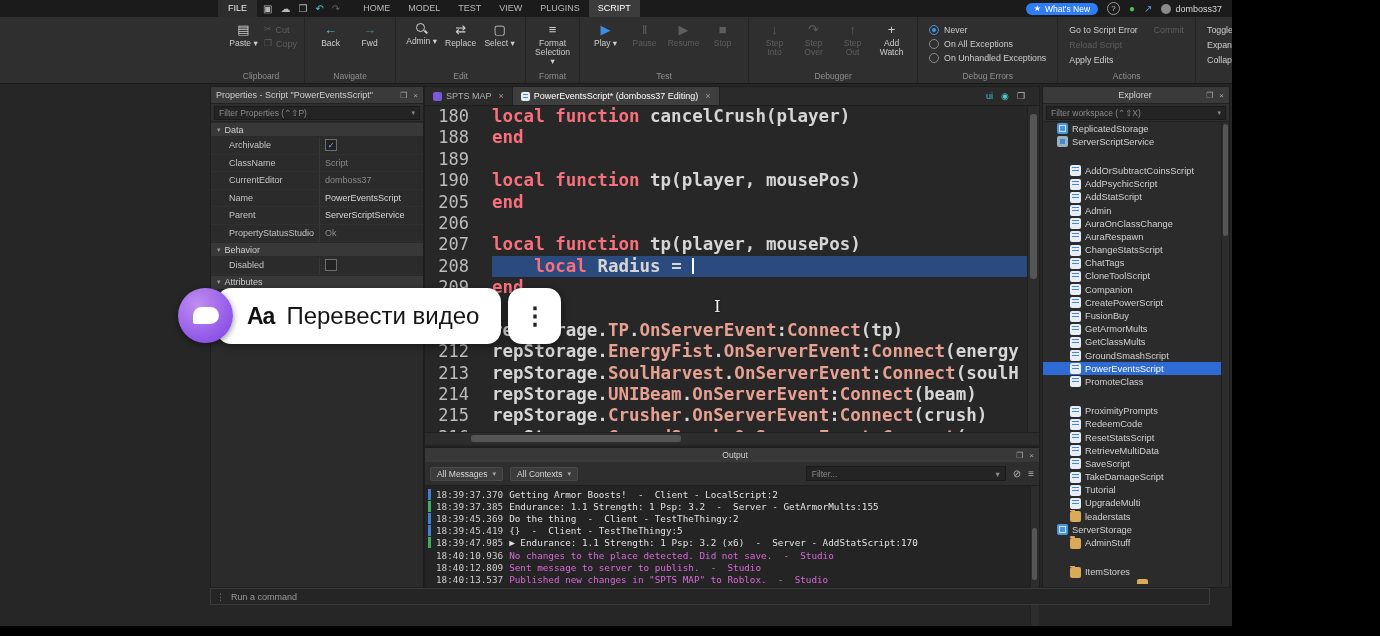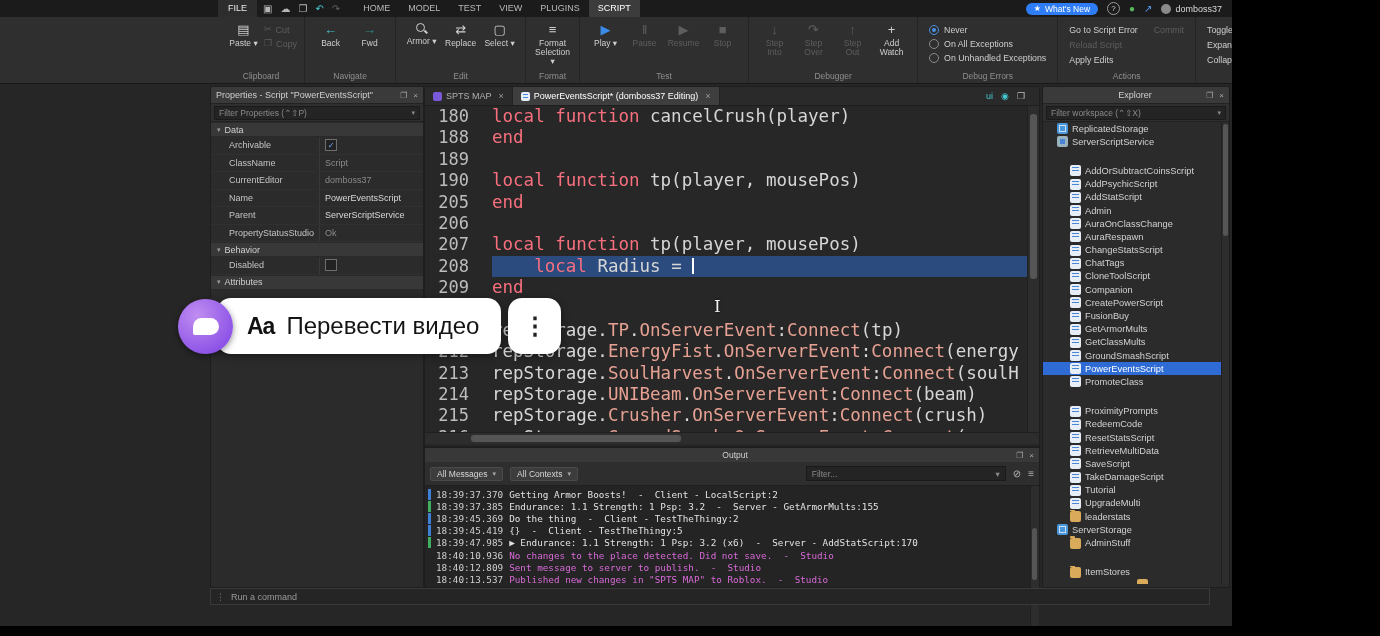--- a/index.html
+++ b/index.html
@@ -85,21 +85,21 @@
   .tabicon{width:9px;height:9px;border-radius:2px;flex:none;position:relative}
   .tabicon.place-icon{background:#7a5ad8}
   .tabicon.script-icon{background:#e8eef5}
   .tabicon.script-icon::after{content:"";position:absolute;left:2px;right:2px;top:2px;height:5px;
     background:repeating-linear-gradient(to bottom,#4a86d8 0,#4a86d8 1px,transparent 1px,transparent 3px)}
   .tabbar-right{margin-left:auto;display:flex;align-items:center;gap:8px;padding-right:14px;font-size:9px}
   .codearea{position:relative;height:326px;overflow:hidden;background:#272727}
   .cline{display:flex;height:21.4px;white-space:pre;font-family:"DejaVu Sans Mono",monospace}
   .lnum{flex:none;width:44px;text-align:right;padding-right:8px;color:#bdbdbd;font-size:17px;line-height:21.4px}
   .foldc{flex:none;width:15px;text-align:center;color:#a0a0a0;font-size:9px;line-height:21.4px}
-  .ccontent{flex:1;font-size:17.5px;line-height:21.4px;font-weight:normal;overflow:hidden}
+  .ccontent{flex:1;font-size:17.5px;line-height:21.4px;font-weight:bold;overflow:hidden}
   .cline.hl .ccontent{background:#2b4a7d}
   .kw{color:#f8707e}.pl{color:#d6d6d6}.fld{color:#e7a193}
   .caret{display:inline-block;width:2px;height:16px;background:#fff;vertical-align:-2px}
   .vscroll{position:absolute;right:0;top:0;bottom:0;width:11px;background:#2d2d2d;border-left:1px solid #202020}
   .vthumb{position:absolute;left:2px;width:7px;background:#555;border-radius:3px}
   .hscroll{height:11px;background:#2d2d2d;border-top:1px solid #202020;position:relative}
   .hthumb{position:absolute;top:2px;height:7px;background:#555;border-radius:3px}
 
   
   #output{left:424px;top:447px;width:616px;height:141px;background:#242424;border:1px solid #1e1e1e;box-sizing:border-box}
@@ -139,21 +139,21 @@
   .ic-server-script-service{background:#9ab2be}
   .ic-server-script-service::after{content:"";position:absolute;inset:3px;background:#4a86d8}
 
   
   #cmdbar{position:absolute;left:210px;top:588px;width:1000px;height:17px;background:#252525;
     border:1px solid #3a3a3a;box-sizing:border-box;display:flex;align-items:center;gap:6px;padding:0 5px;
     font-size:9px;color:#9a9a9a}
   .cmdhandle{color:#7a7a7a;font-size:9px}
 
   
-  #translate-overlay{position:absolute;left:178px;top:298px;display:flex;align-items:center;z-index:60}
+  #translate-overlay{position:absolute;left:178px;top:288px;display:flex;z-index:60}
   .ov-circle{width:55px;height:55px;border-radius:50%;background:radial-gradient(circle at 35% 30%,#c08df0,#7b3fe4);
     position:relative;z-index:2;flex:none;box-shadow:0 2px 6px rgba(0,0,0,.45)}
   .ov-blob{position:absolute;left:15px;top:19px;width:26px;height:17px;background:#fff;border-radius:9px 9px 9px 2px}
   .ov-pill{height:56px;background:#fff;border-radius:14px;margin-left:-16px;padding:0 22px 0 30px;display:flex;
     align-items:center;gap:12px;z-index:1;box-shadow:0 2px 8px rgba(0,0,0,.45)}
   .ov-alpha{font-size:23px;font-weight:bold;color:#111;letter-spacing:-1px}
   .ov-text{font-size:24px;color:#151515}
   .ov-menu{width:53px;height:56px;background:#fff;border-radius:14px;margin-left:7px;display:flex;align-items:center;
     justify-content:center;font-size:24px;font-weight:bold;color:#222;box-shadow:0 2px 8px rgba(0,0,0,.45)}
 
@@ -229,21 +229,21 @@
             <span class="ric" style="color: rgb(46, 138, 144);">→</span>
             <span class="rlb">Fwd</span>
           </div>
         </div>
         <div class="rgroup-label">Navigate</div>
       </div>
       <div class="rgroup">
         <div class="rgroup-body">
           <div class="rbtn">
             <span class="ric i-mag"></span>
-            <span class="rlb">Armor ▾</span>
+            <span class="rlb">Admin ▾</span>
           </div>
           <div class="rbtn">
             <span class="ric">⇄</span>
             <span class="rlb">Replace</span>
           </div>
           <div class="rbtn">
             <span class="ric">▢</span>
             <span class="rlb">Select ▾</span>
           </div>
         </div>

